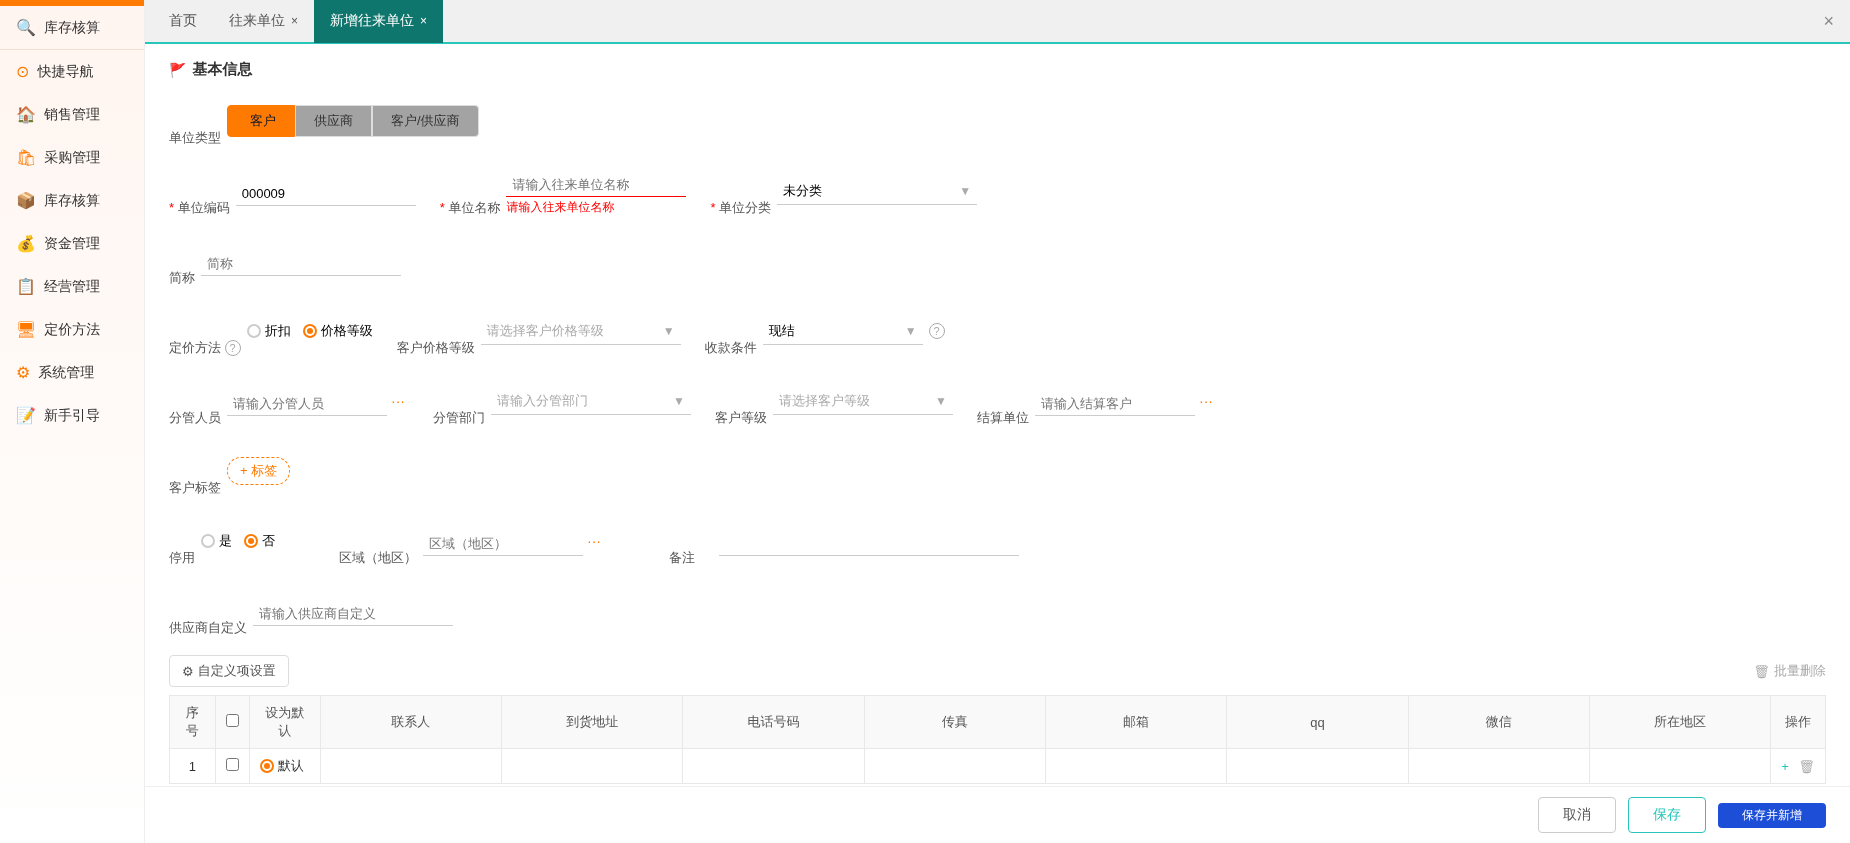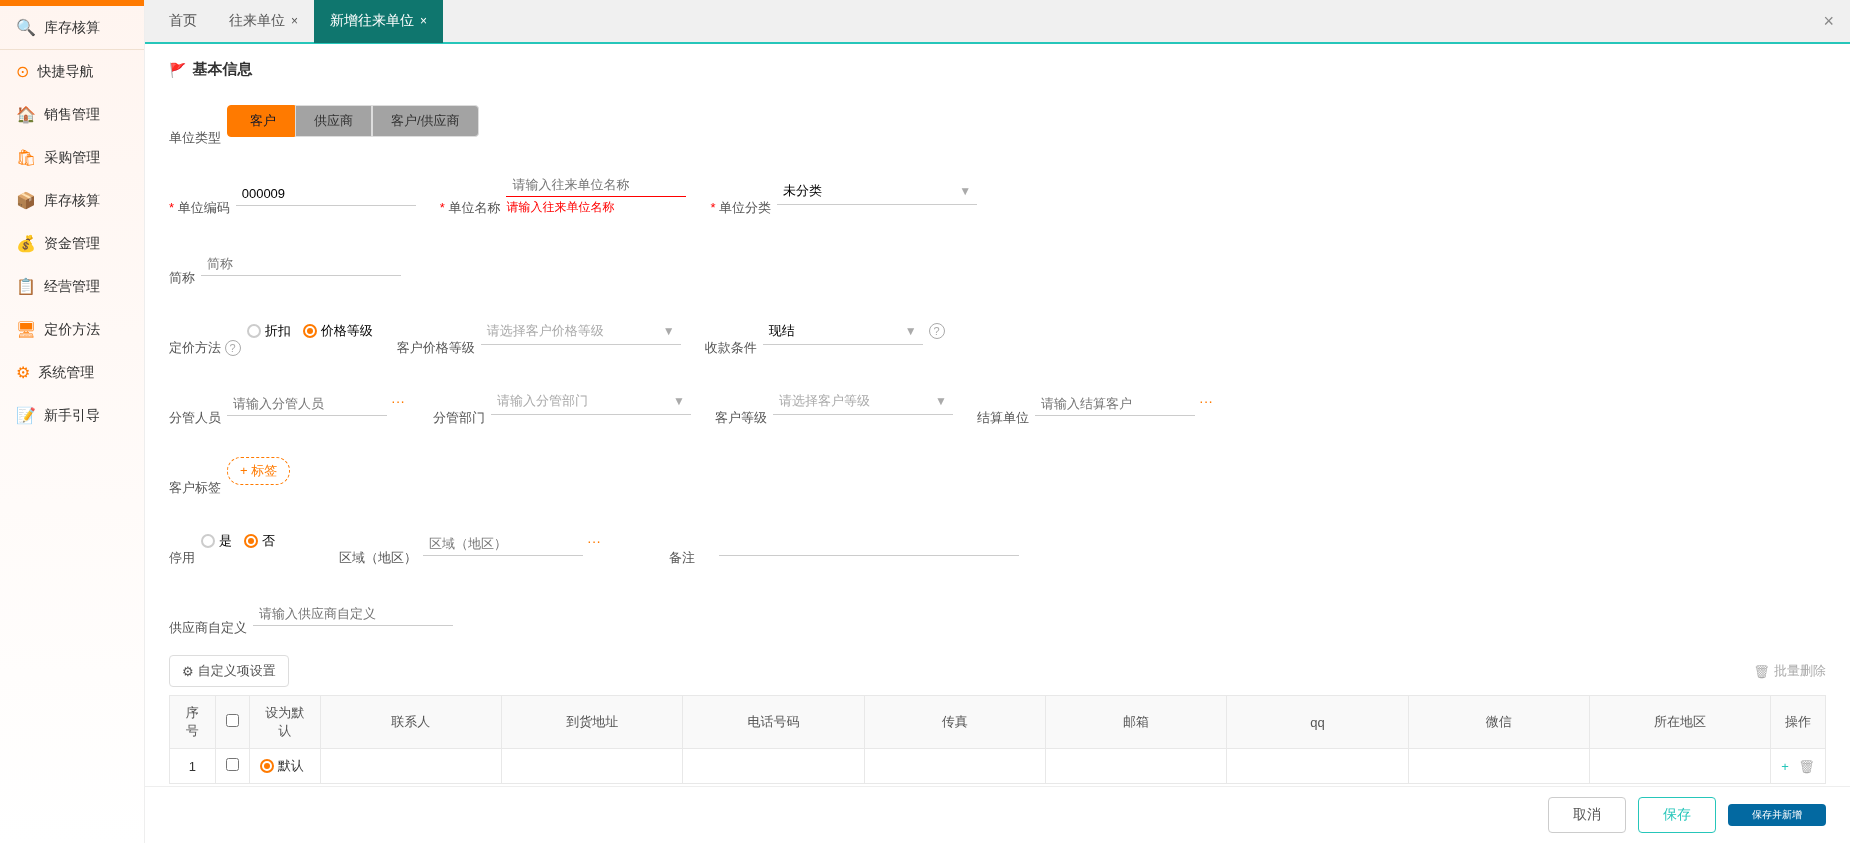--- a/index.html
+++ b/index.html
@@ -211,22 +211,22 @@
     }
     .btn-cancel {
       padding: 8px 24px; border: 1px solid #ccc; background: #fff; color: #555;
       font-size: 14px; cursor: pointer; border-radius: 4px;
     }
     .btn-save {
       padding: 8px 24px; border: 1px solid #26c6ba; background: #fff; color: #26c6ba;
       font-size: 14px; cursor: pointer; border-radius: 4px;
     }
     .btn-save-new {
-      padding: 4px 24px; background: #0369a1; color: #fff; border: none;
-      font-size: 10px; cursor: pointer; border-radius: 4px;
+      padding: 4px 24px; background: #1d4ed8; color: #fff; border: none;
+      font-size: 12px; cursor: pointer; border-radius: 4px;
     }
 
     .custom-settings-btn {
       display: flex; align-items: center; gap: 4px;
       padding: 6px 12px; border: 1px solid #ddd; background: #fff;
       color: #555; font-size: 13px; cursor: pointer; border-radius: 4px;
     }
 
     .field-with-more { display: flex; align-items: center; }
     .field-with-more .form-input { flex: 1; }

